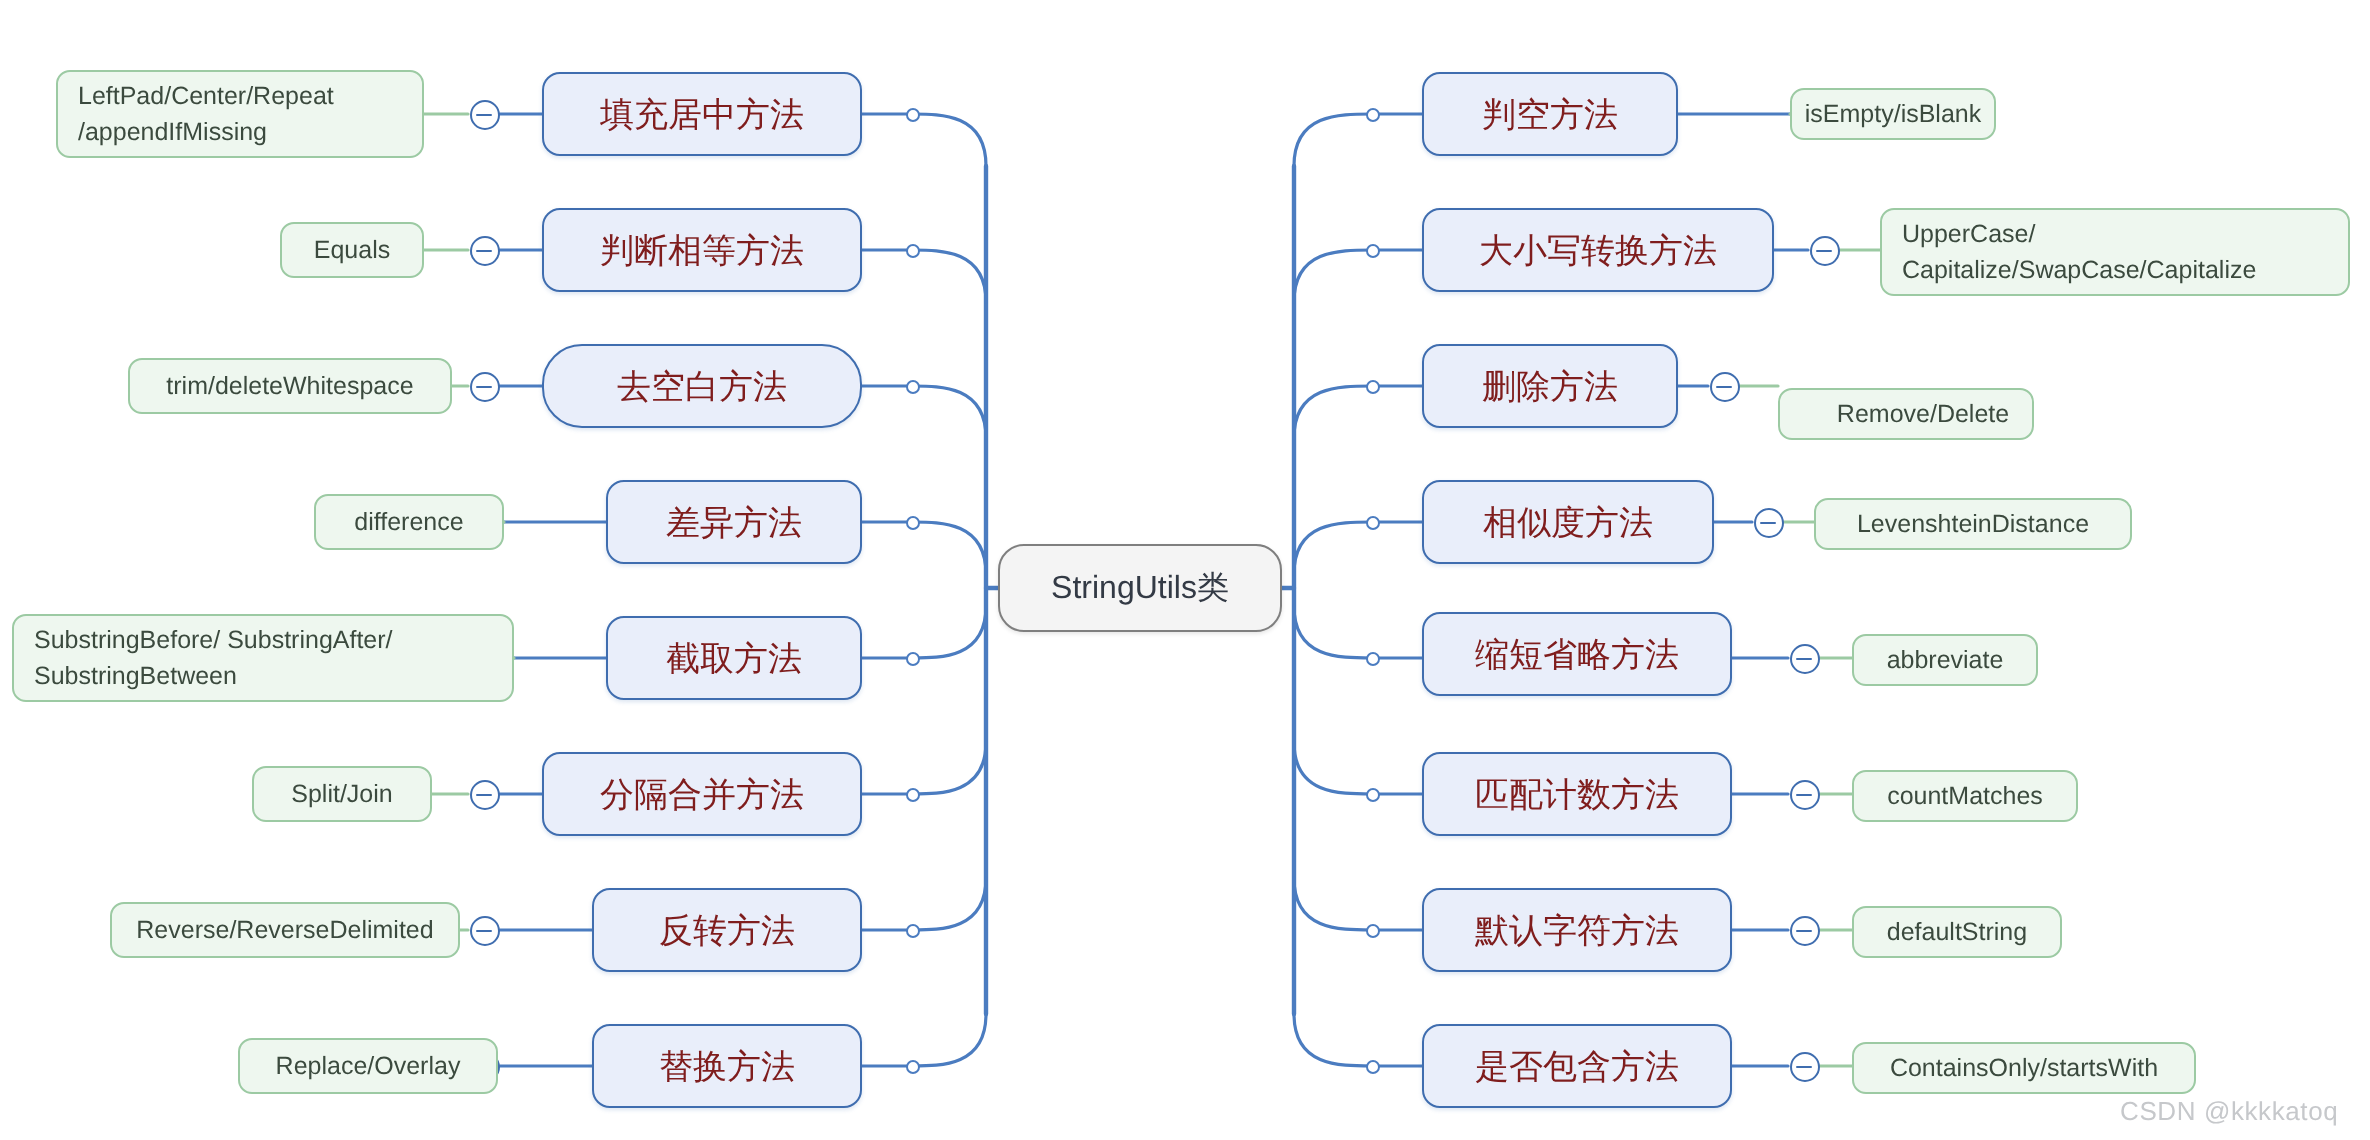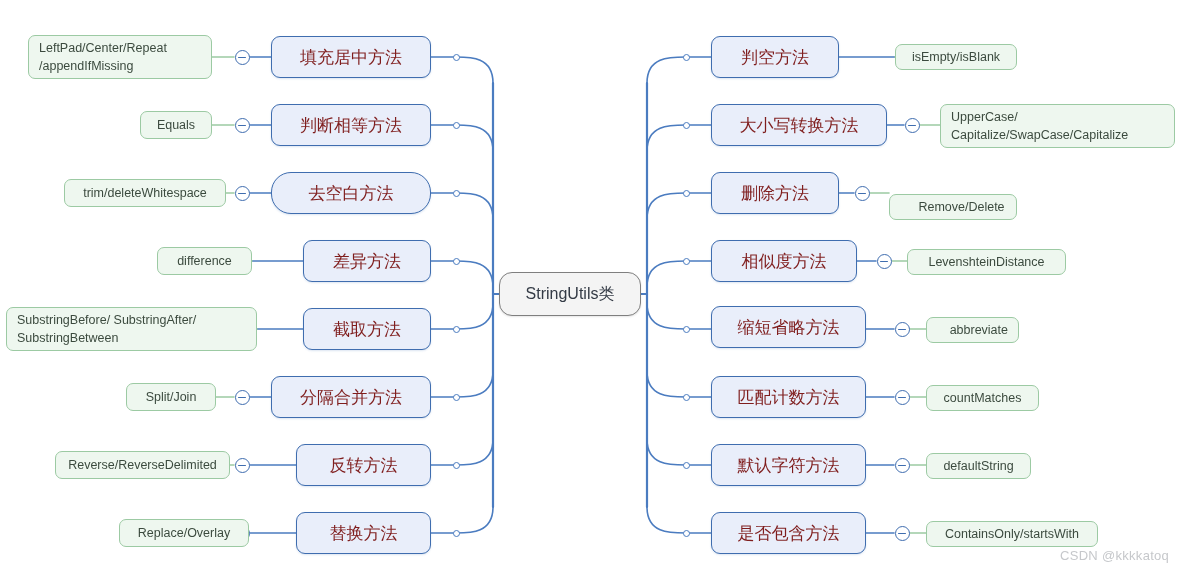--- a/index.html
+++ b/index.html
@@ -204,21 +204,21 @@
       <div class="node leaf center" style="left: 119px; top: 519px; width: 130px; height: 28px;">
         <span>Replace/Overlay</span>
       </div>
     </div>
   <div id="right-nodes">
       <div class="node branch" style="left: 711px; top: 36px; width: 128px; height: 42px;">
         <span>判空方法</span>
       </div>
       <div class="dot" style="left: 682.5px; top: 53.5px;"></div>
       <div class="toggle" style="left: 904.5px; top: 49.5px;"></div>
-      <div class="node leaf center" style="left: 895px; top: 44px; width: 122px; height: 26px;">
+      <div class="node leaf center" style="left: 895px; top: 44px; width: 103px; height: 26px;">
         <span>isEmpty/isBlank</span>
       </div>
       <div class="node branch" style="left: 711px; top: 104px; width: 176px; height: 42px;">
         <span>大小写转换方法</span>
       </div>
       <div class="dot" style="left: 682.5px; top: 121.5px;"></div>
       <div class="toggle" style="left: 904.5px; top: 117.5px;"></div>
       <div class="node leaf left" style="left: 940px; top: 104px; width: 235px; height: 44px;">
         <span>UpperCase/
 Capitalize/SwapCase/Capitalize</span>
@@ -237,21 +237,21 @@
       <div class="dot" style="left: 682.5px; top: 257.5px;"></div>
       <div class="toggle" style="left: 876.5px; top: 253.5px;"></div>
       <div class="node leaf center" style="left: 907px; top: 249px; width: 159px; height: 26px;">
         <span>LevenshteinDistance</span>
       </div>
       <div class="node branch" style="left: 711px; top: 306px; width: 155px; height: 42px;">
         <span>缩短省略方法</span>
       </div>
       <div class="dot" style="left: 682.5px; top: 325.5px;"></div>
       <div class="toggle" style="left: 894.5px; top: 321.5px;"></div>
-      <div class="node leaf center" style="left: 926px; top: 317px; width: 93px; height: 26px; justify-content: flex-end;">
+      <div class="node leaf center" style="left: 926px; top: 317px; width: 93px; height: 26px;">
         <span>abbreviate</span>
       </div>
       <div class="node branch" style="left: 711px; top: 376px; width: 155px; height: 42px;">
         <span>匹配计数方法</span>
       </div>
       <div class="dot" style="left: 682.5px; top: 393.5px;"></div>
       <div class="toggle" style="left: 894.5px; top: 389.5px;"></div>
       <div class="node leaf center" style="left: 926px; top: 385px; width: 113px; height: 26px;">
         <span>countMatches</span>
       </div>

